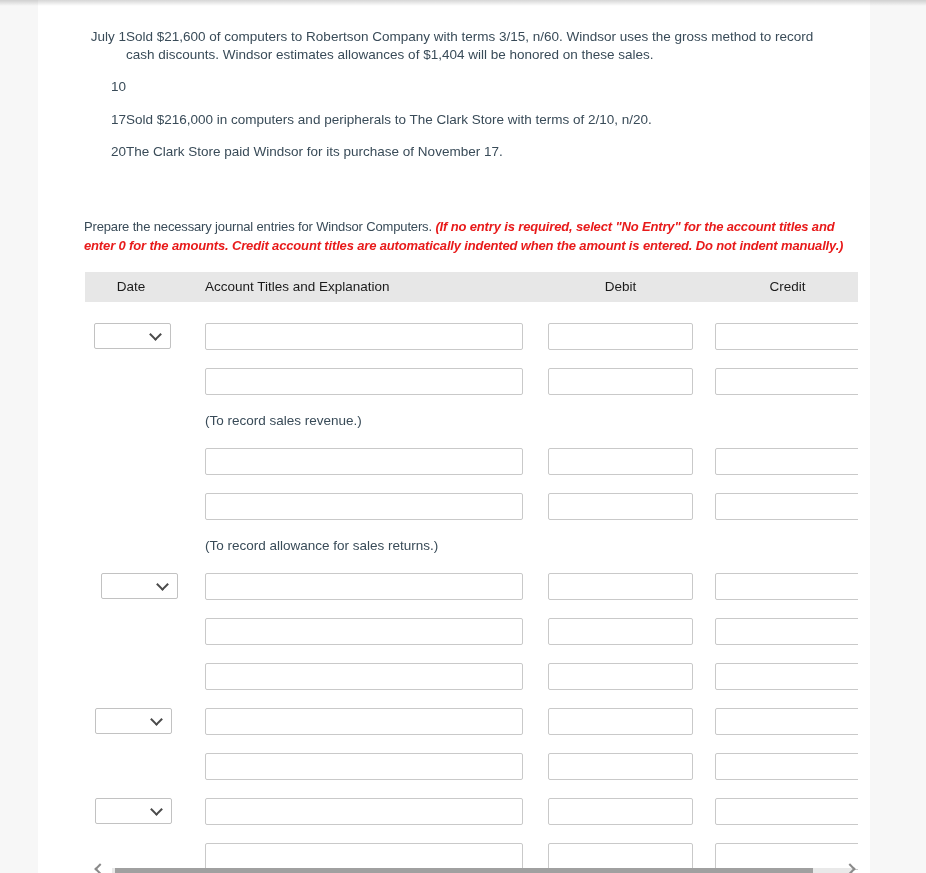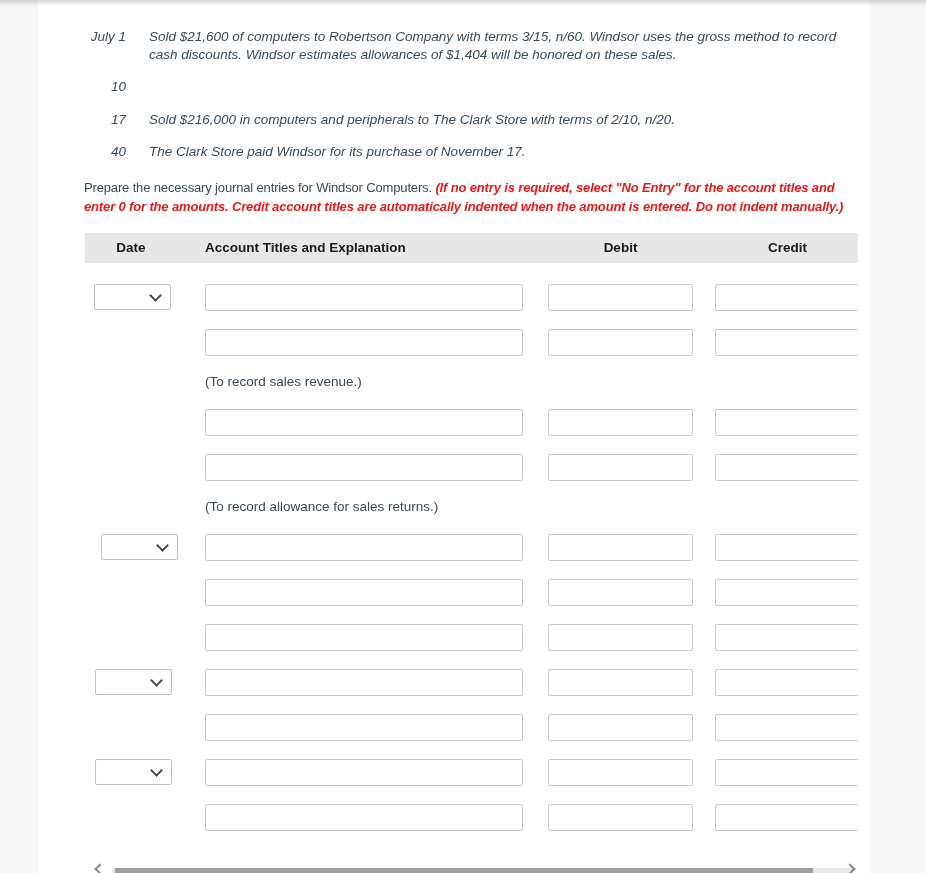--- a/index.html
+++ b/index.html
@@ -11,34 +11,34 @@
   }
   .top-shadow{
     position:absolute;top:0;left:0;width:926px;height:6px;z-index:20;
     background:linear-gradient(to bottom,rgba(0,0,0,0.16),rgba(0,0,0,0));
     pointer-events:none;
   }
   .card{
     position:absolute;left:38px;top:0;width:832px;height:873px;background:#ffffff;
   }
   
-  .txns{padding:28px 0 0 46px;font-style:italic;}
+  .txns{padding:28px 0 0 46px;}
   .txn-item{display:flex;margin-bottom:14px;font-size:13.5px;line-height:1.35;color:#394b58;}
   .txn-date{width:42px;text-align:right;flex:none;}
-  .txn-desc{margin-left:23px;width:700px;}
+  .txn-desc{width:700px;}
   
   .instructions{
-    margin:18px 0 0 46px;width:780px;
+    margin:57px 0 0 46px;width:780px;
     font-size:13px;line-height:1.46;letter-spacing:-0.15px;color:#394b58;
   }
   .instructions .em{color:#e81a1a;font-weight:bold;font-style:italic;}
   
   .jtable{margin:16px 0 0 47px;width:773px;overflow:hidden;}
   .jhead{position:relative;height:30px;background:#e7e7e7;}
-  .jhead span{position:absolute;line-height:30px;font-weight:bold;font-size:13.5px;color:#1b1b1b;}
+  .jhead span{position:absolute;line-height:30px;font-weight:normal;font-size:13.5px;color:#1b1b1b;}
   .h-date{left:8px;width:76px;text-align:center;}
   .h-account{left:120px;}
   .h-debit{left:463px;width:145px;text-align:center;}
   .h-credit{left:630px;width:145px;text-align:center;}
   .jbody{padding-top:21px;}
   .jrow{position:relative;height:27px;margin-bottom:18px;}
   .jnote{margin:0 0 20px 120px;height:15px;line-height:15px;font-size:13.5px;color:#394b58;}
   .dsel{
     position:absolute;top:0;left:9px;width:75px;height:24px;
     background:#fff;border:1px solid #c2c2c2;border-radius:2px;cursor:pointer;
@@ -80,21 +80,21 @@
         <div class="txn-desc">Sold $21,600 of computers to Robertson Company with terms 3/15, n/60. Windsor uses the gross method to record cash discounts. Windsor estimates allowances of $1,404 will be honored on these sales.</div>
       </div>
       <div class="txn-item">
         <div class="txn-date">10</div>
       </div>
       <div class="txn-item">
         <div class="txn-date">17</div>
         <div class="txn-desc">Sold $216,000 in computers and peripherals to The Clark Store with terms of 2/10, n/20.</div>
       </div>
       <div class="txn-item">
-        <div class="txn-date">40</div>
+        <div class="txn-date">20</div>
         <div class="txn-desc">The Clark Store paid Windsor for its purchase of November 17.</div>
       </div>
     </div>
 
   <p class="instructions"><span>Prepare the necessary journal entries for Windsor Computers. </span><span class="em">(If no entry is required, select "No Entry" for the account titles and enter 0 for the amounts. Credit account titles are automatically indented when the amount is entered. Do not indent manually.)</span></p>
 
   <div class="jtable">
     <div class="jhead">
       <span class="h-date">Date</span>
       <span class="h-account">Account Titles and Explanation</span>

